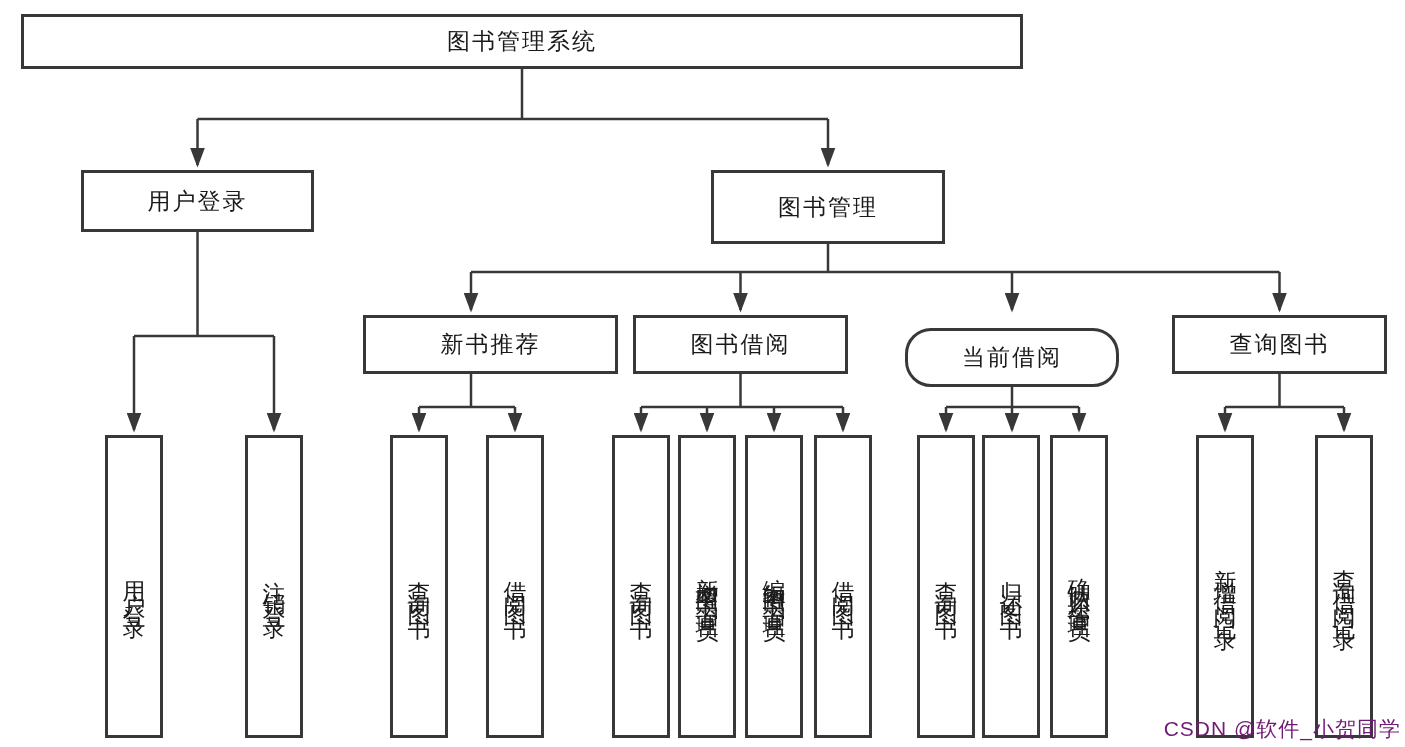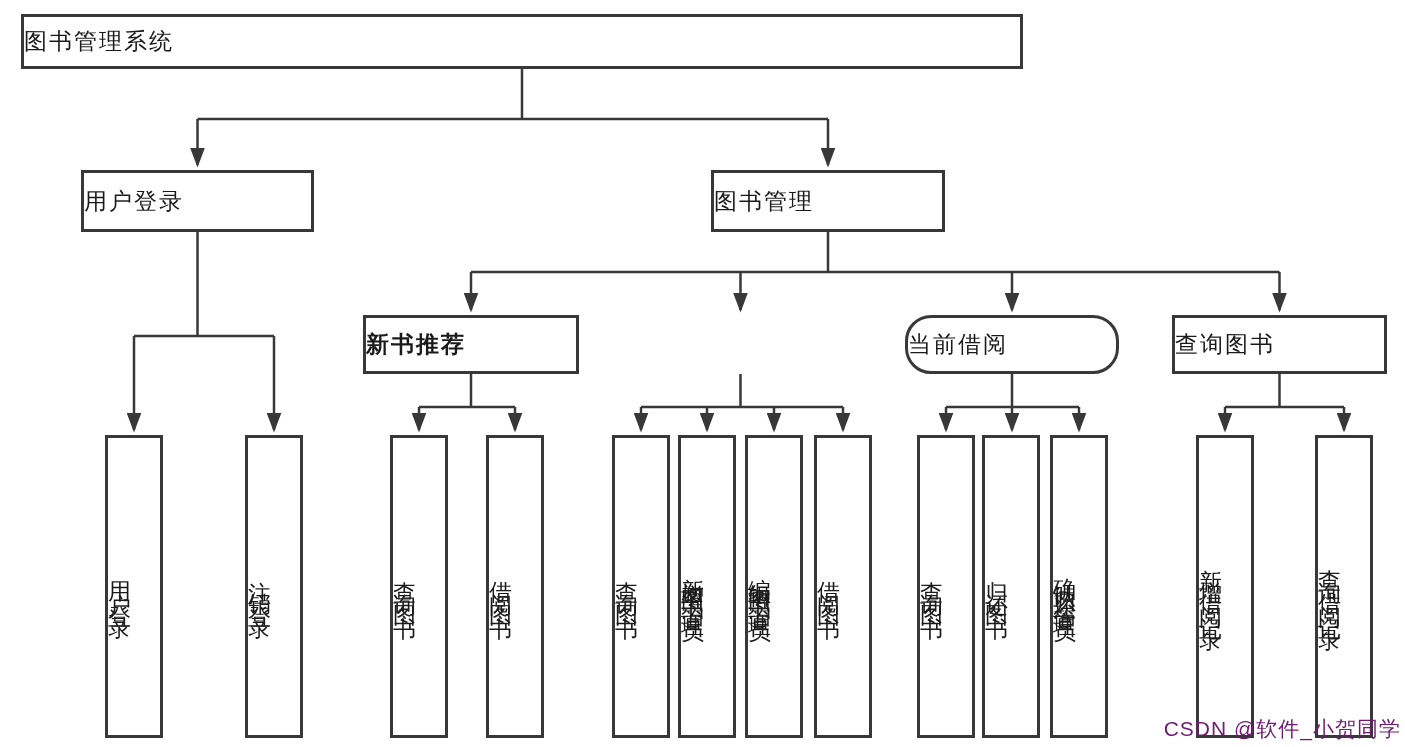--- a/index.html
+++ b/index.html
@@ -24,20 +24,21 @@
     stroke: #383838;
     stroke-width: 2.5;
     fill: none;
   }
   .node {
     position: absolute;
     background: #ffffff;
     border: 3px solid #383838;
     display: flex;
     align-items: center;
+    justify-content: center;
     z-index: 2;
   }
   .hnode { font-size: 23px; letter-spacing: 2px; white-space: nowrap; }
   .vnode span {
     writing-mode: vertical-rl;
     text-orientation: mixed;
     font-size: 23px;
     letter-spacing: 12px;
     line-height: 1;
   }
@@ -106,28 +107,31 @@
     <path class="wire" d="M1344,407 V430" marker-end="url(#arrow)"></path>
   </svg>
 
   <div class="node hnode" style="left:21px; top:14px; width:1002px; height:55px;">
     <span>图书管理系统</span>
   </div>
 
   <div class="node hnode" style="left:81px; top:170px; width:233px; height:62px;">
     <span>用户登录</span>
   </div>
-  <div class="node hnode" style="left:711px; top:170px; width:234px; height:62px;">
+  <div class="node hnode" style="left:711px; top:170px; width:234px; height:74px;">
     <span>图书管理</span>
   </div>
 
-  <div class="node hnode" style="left:363px; top:315px; width:216px; height:59px;font-weight:bold;">
+  <div class="node hnode" style="left:363px; top:315px; width:255px; height:59px;">
     <span>新书推荐</span>
   </div>
-  <div class="node hnode" style="left:905px; top:315px; width:214px; height:59px;border-radius:26px;">
+  <div class="node hnode" style="left:633px; top:315px; width:215px; height:59px;">
+    <span>图书借阅</span>
+  </div>
+  <div class="node hnode" style="left:905px; top:328px; width:214px; height:59px;border-radius:26px;">
     <span>当前借阅</span>
   </div>
   <div class="node hnode" style="left:1172px; top:315px; width:215px; height:59px;">
     <span>查询图书</span>
   </div>
 
   <div class="node vnode" style="left:105px; top:435px; width:58px; height:303px;">
     <span>用户登录</span>
   </div>
   <div class="node vnode" style="left:245px; top:435px; width:58px; height:303px;">

